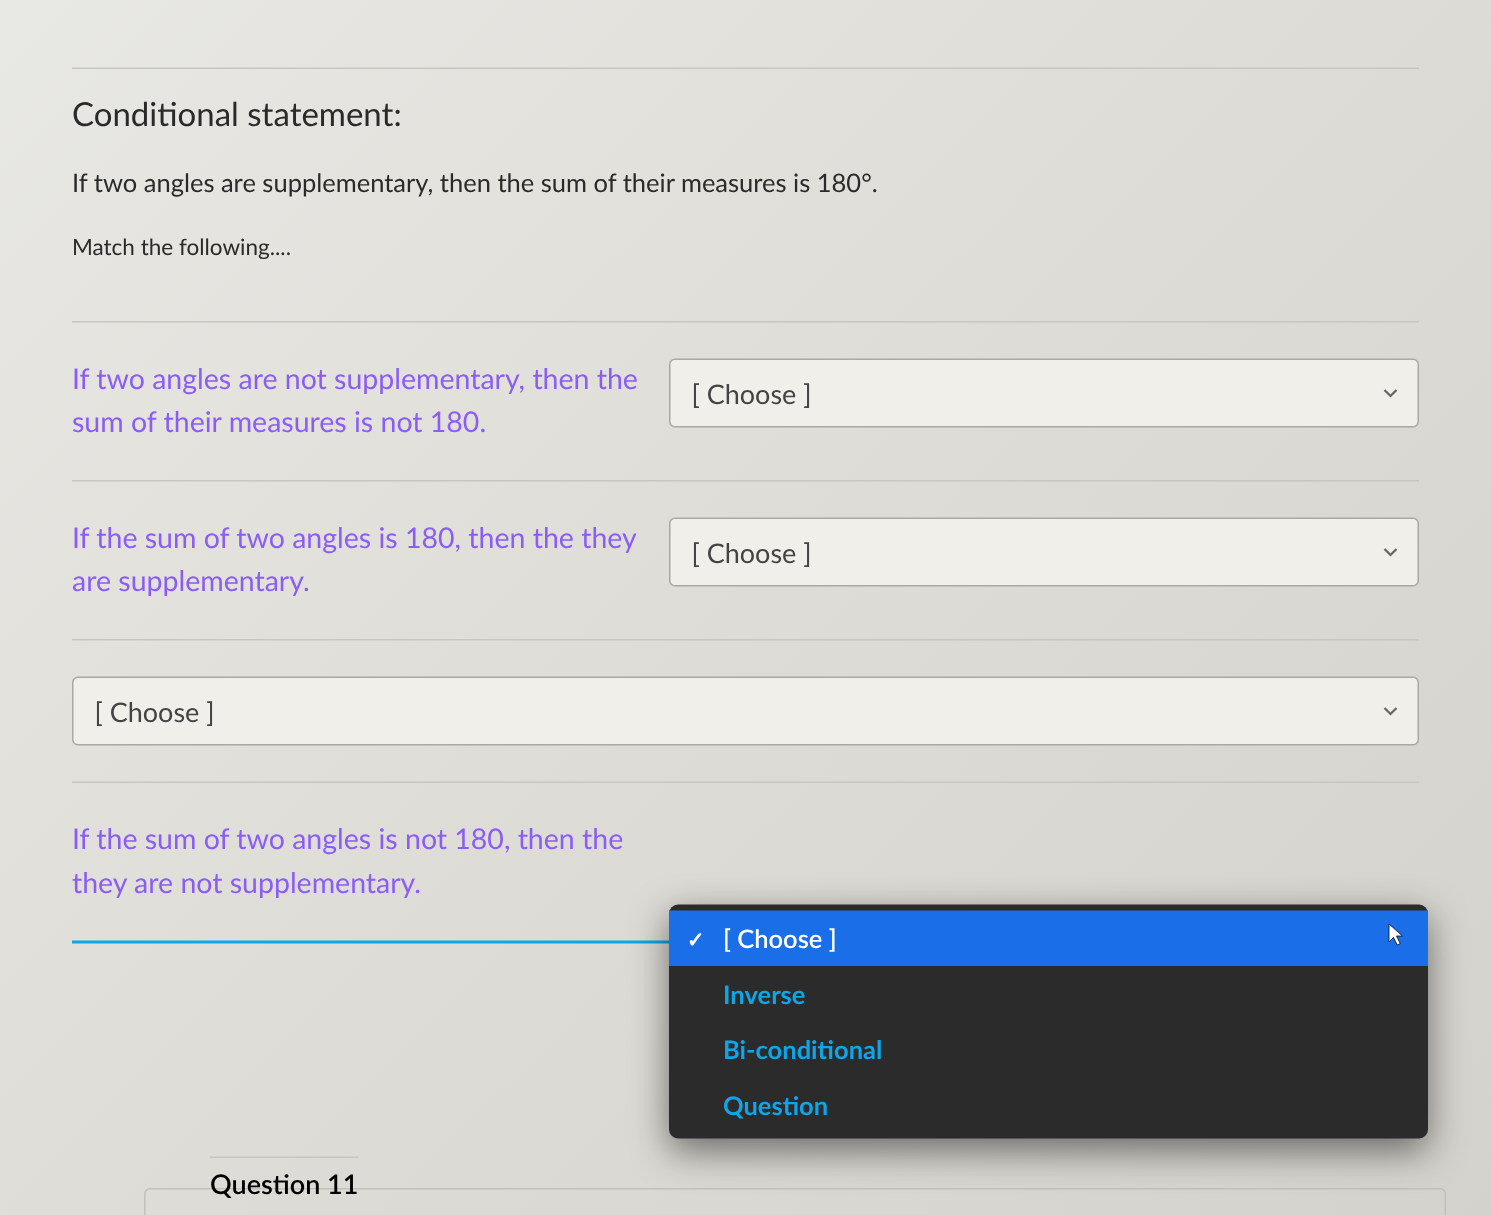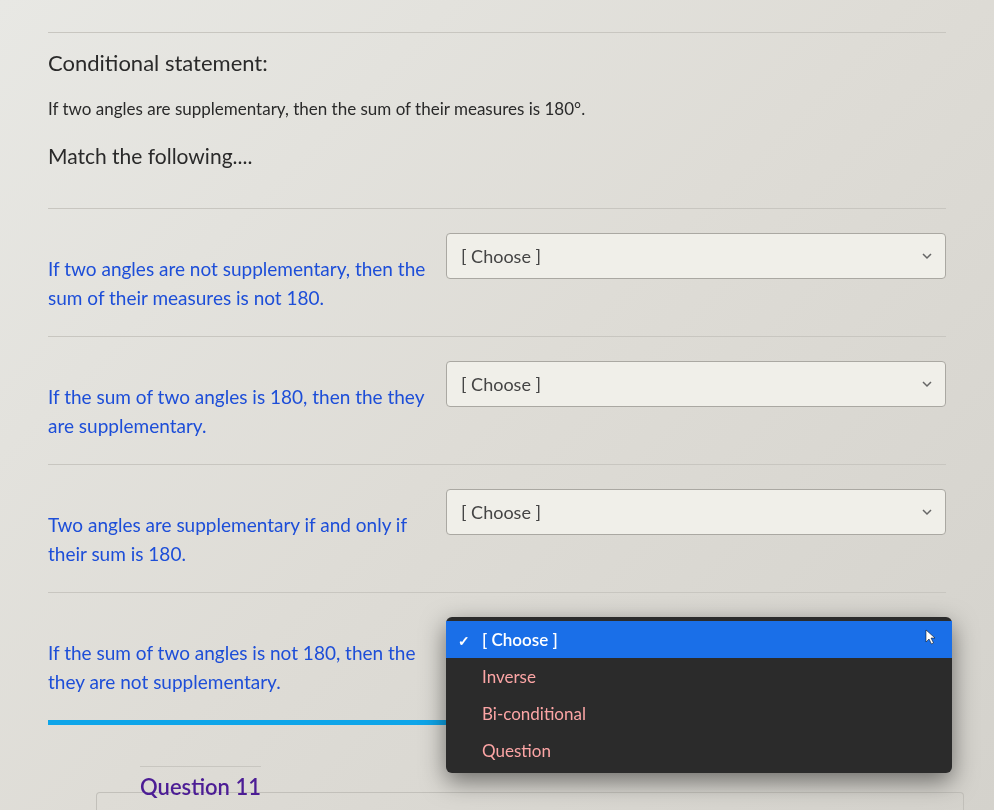--- a/index.html
+++ b/index.html
@@ -6,60 +6,59 @@
     body {
       font-family: "Lato", "Helvetica Neue", Arial, sans-serif;
       background: linear-gradient(135deg, #e8e8e4 0%, #dedcd6 50%, #d4d2cc 100%);
       width: 994px;
       height: 810px;
       overflow: hidden;
       color: #2d2d2d;
       position: relative;
     }
     .page {
-      padding: 32px 48px 0 48px;
+      padding: 45px 48px 0 48px;
     }
     .header-section {
       border-top: 1px solid #c8c6c0;
       padding-top: 16px;
     }
     .heading {
       font-size: 22px;
       font-weight: 400;
       color: #2a2a2a;
       margin-bottom: 22px;
     }
     .statement {
       font-size: 17px;
       font-weight: 400;
       color: #2a2a2a;
       margin-bottom: 24px;
     }
     .instruction {
-      font-size: 21px;
+      font-size: 15px;
       font-weight: 400;
       color: #2a2a2a;
       margin-bottom: 40px;
     }
     .match-container {
       border-top: 1px solid #c8c6c0;
     }
     .match-row {
       display: flex;
       align-items: flex-start;
       padding: 24px 0;
       border-bottom: 1px solid #c8c6c0;
       gap: 18px;
     }
     .prompt-text {
       flex: 0 0 380px;
       font-size: 19px;
       line-height: 1.5;
-      color: #1d4ed8;
-      margin-top: 22px;
+      color: #8b5cf6;
     }
     .select-wrap {
       flex: 1;
       position: relative;
     }
     .select-box {
       width: 100%;
       height: 46px;
       border: 1px solid #aaa8a2;
       border-radius: 4px;
@@ -87,23 +86,24 @@
       right: -6px;
       background: #2b2b2b;
       border-radius: 6px;
       box-shadow: 0 8px 24px rgba(0,0,0,0.5);
       z-index: 10;
       padding: 4px 0;
     }
     .dropdown-item {
       padding: 8px 16px 8px 36px;
       font-size: 17px;
-      color: #fca5a5;
+      color: #0ea5e9;
       cursor: pointer;
       position: relative;
+      font-weight: bold;
     }
     .dropdown-item.selected {
       background: #1a6fe8;
       color: #fff;
       font-weight: 600;
     }
     .dropdown-item.selected::before {
       content: "✓";
       position: absolute;
       left: 12px;
@@ -117,23 +117,23 @@
       top: 6px;
       color: #fff;
       font-size: 18px;
       pointer-events: none;
     }
     .cursor-pointer svg { width:16px; height:16px; }
     .footer-next {
       position: absolute;
       bottom: 10px;
       left: 140px;
-      font-size: 22px;
+      font-size: 18px;
       font-weight: 600;
-      color: #4c1d95;
+      color: #000000;
       border-top: 1px solid #c8c6c0;
       padding-top: 6px;
     }
     .footer-box {
       position: absolute;
       bottom: 0;
       left: 96px;
       right: 30px;
       height: 18px;
       border-top: 1px solid #c2c0ba;
@@ -177,34 +177,33 @@
           <span class="chev">
             <svg viewBox="0 0 12 12">
                 <path d="M2 4 L6 8 L10 4" fill="none" stroke="currentColor" stroke-width="1.5"></path>
               </svg>
           </span>
         </div>
       </div>
     </div>
 
     <div class="match-row">
-      <div class="prompt-text">Two angles are supplementary if and only if their sum is 180.</div>
       <div class="select-wrap">
         <div class="select-box">
           <span>[ Choose ]</span>
           <span class="chev">
             <svg viewBox="0 0 12 12">
                 <path d="M2 4 L6 8 L10 4" fill="none" stroke="currentColor" stroke-width="1.5"></path>
               </svg>
           </span>
         </div>
       </div>
     </div>
 
-    <div class="match-row" style="border-bottom:5px solid #0ea5e9;">
+    <div class="match-row" style="border-bottom:2px solid #0ea5e9;align-items:flex-end;">
       <div class="prompt-text">If the sum of two angles is not 180, then the they are not supplementary.</div>
       <div class="select-wrap">
         <div class="dropdown-menu">
           <div class="dropdown-item selected">
             <span>[ Choose ]</span>
             <span class="cursor-pointer">
               <svg viewBox="0 0 16 16">
                   <path d="M2 1 L2 13 L5 10 L7.5 15 L9.5 14 L7 9 L11 9 Z" fill="#fff" stroke="#000" stroke-width="0.5"></path>
                 </svg>
             </span>

